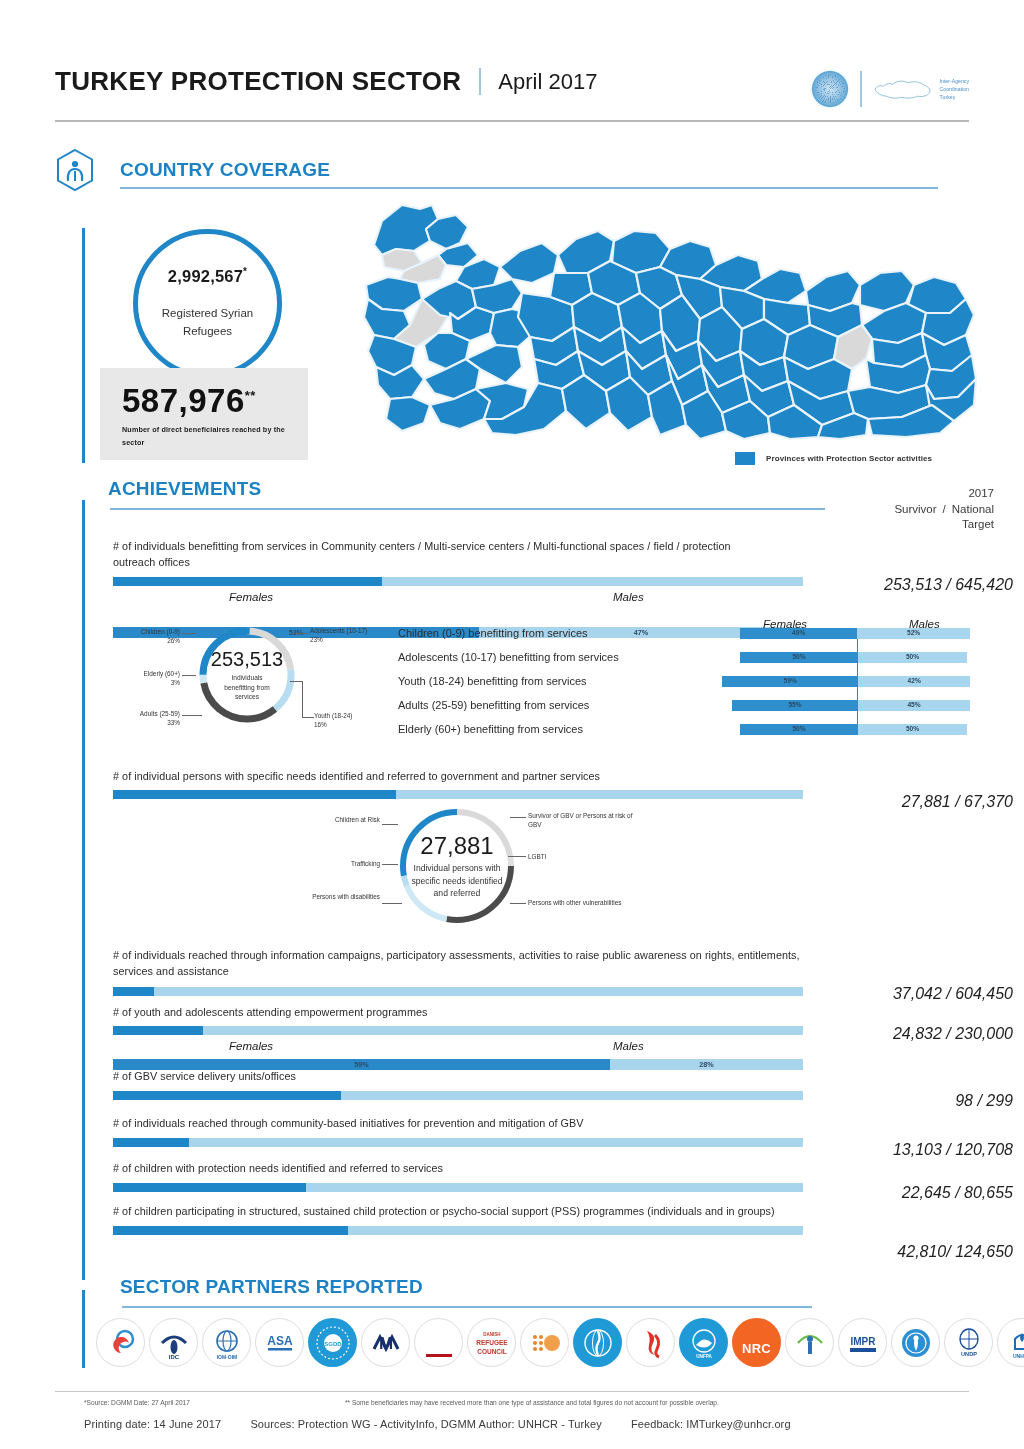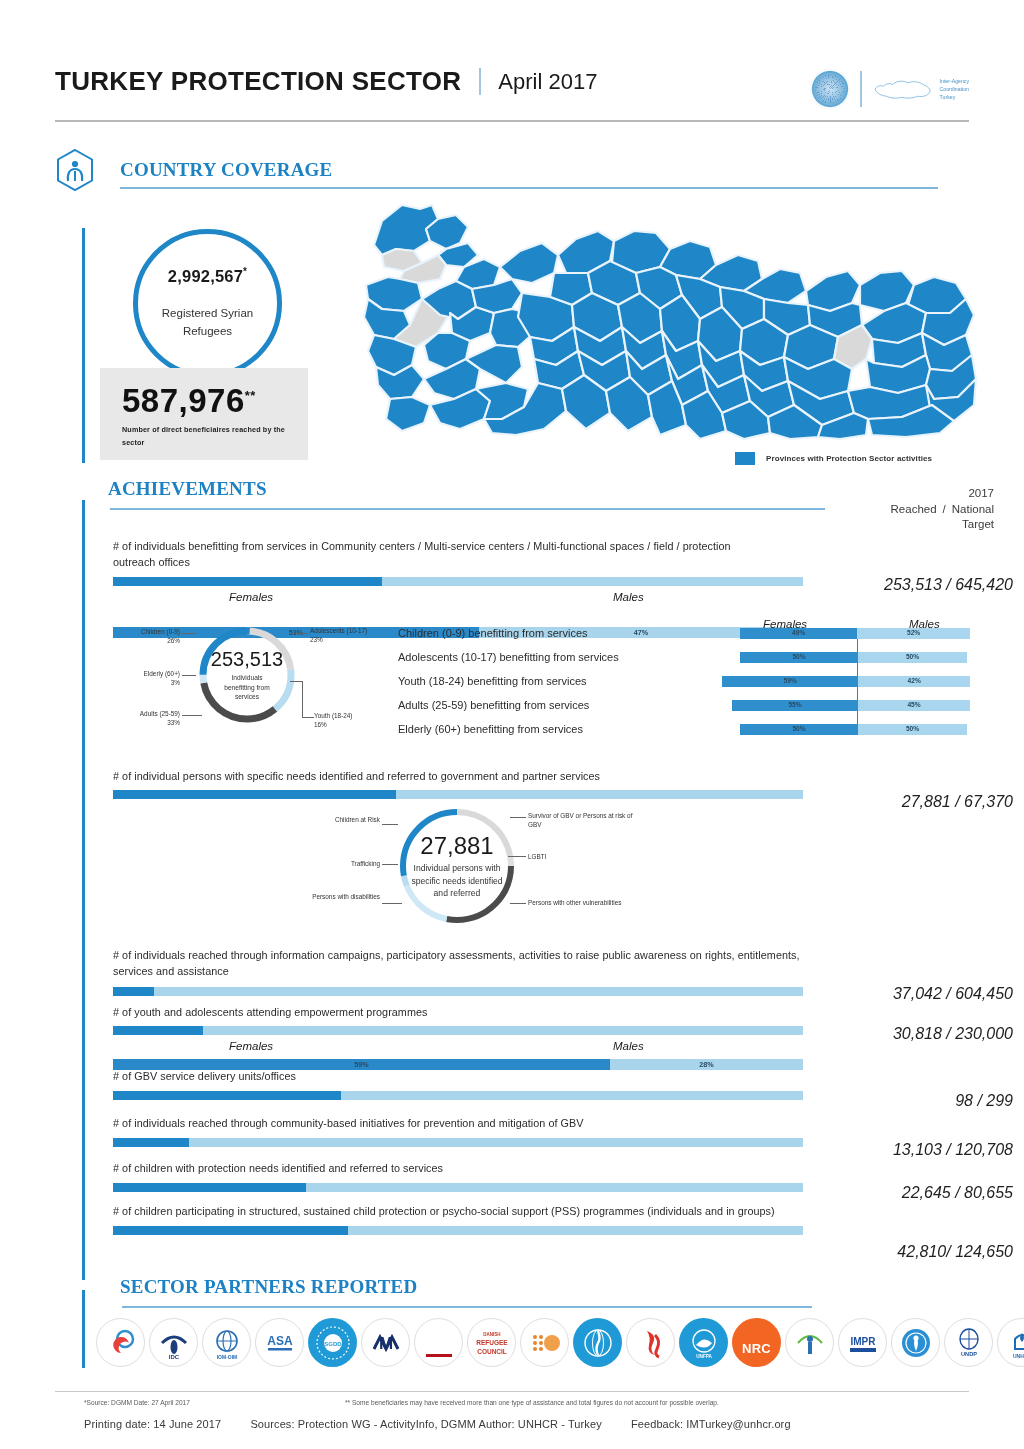--- a/index.html
+++ b/index.html
@@ -39,21 +39,21 @@
     content: ""; position: absolute; inset: 4px; border-radius: 50%;
     border: 1px solid #7db5da;
     background:
       repeating-conic-gradient(from 0deg, rgba(60,130,190,.55) 0deg 2deg, rgba(255,255,255,0) 2deg 11deg);
   }
   .logo-sep { width: 2px; height: 36px; background: #9fc7e2; margin: 0 10px; }
   .iac-map { width: 62px; height: 34px; }
   .iac-text { font-size: 5.2px; line-height: 1.55; color: #4a90c4; margin-left: 6px; white-space: pre-line; }
 
   
-  .sec-head { position: absolute; font-family: Liberation Serif, serif; }
+  .sec-head { position: absolute; }
   .sec-hex { width: 40px; height: 44px; }
   .sec-title {
     font-size: 19px; font-weight: bold; color: #1c82c4; letter-spacing: .2px;
   }
   .sec-rule { height: 1.5px; background: #7fb6dd; }
 
   
   .spine { position: absolute; left: 82px; background: #1f86c8; width: 2.5px; }
 
   
@@ -293,21 +293,21 @@
 </div>
 
 <div class="sec-head" style="left:108px; top:478px;">
   <div class="sec-title">ACHIEVEMENTS</div>
   <div class="sec-rule" style="position:absolute; left:2px; top:30px; width:715px;"></div>
 </div>
 
 <div class="ach-colhead">
   <div class="r1">2017</div>
   <div class="flexline">
-    <span>Reached</span>
+    <span>Survivor</span>
     <span>/</span>
     <span>National</span>
   </div>
   <div class="r1">Target</div>
 </div>
 
 <div class="spine" style="top:500px; height:780px;"></div>
 
 <div class="metric" style="top:538px; width:800px;">
   <div class="metric-label" style="width:660px;"># of individuals benefitting from services in Community centers / Multi-service centers / Multi-functional spaces /  field / protection outreach offices</div>
@@ -451,21 +451,21 @@
     <div class="fill" style="width:6%;"></div>
   </div>
   <div class="value" style="top:38px; left:725px;">37,042 / 604,450</div>
 </div>
 
 <div class="metric" style="top:1004px; width:800px;">
   <div class="metric-label" style="width:690px;"># of youth and adolescents attending empowerment programmes</div>
   <div class="track" style="margin-top:6px; width:690px;">
     <div class="fill" style="width:13%;"></div>
   </div>
-  <div class="value" style="top:21px; left:725px;">30,818 / 230,000</div>
+  <div class="value" style="top:21px; left:725px;">24,832 / 230,000</div>
   <span class="gender-lbl" style="left:116px; top:36px;">Females</span>
   <span class="gender-lbl" style="left:500px; top:36px;">Males</span>
   <div class="gender-bar" style="margin-top:24px; width:690px;">
     <div class="gender-f" style="width:72%;"></div>
     <span class="gender-pct" style="left:0; width:72%;">59%</span>
     <span class="gender-pct" style="left:72%; width:28%;">28%</span>
   </div>
 </div>
 
 <div class="metric" style="top:1068px; width:800px;">

